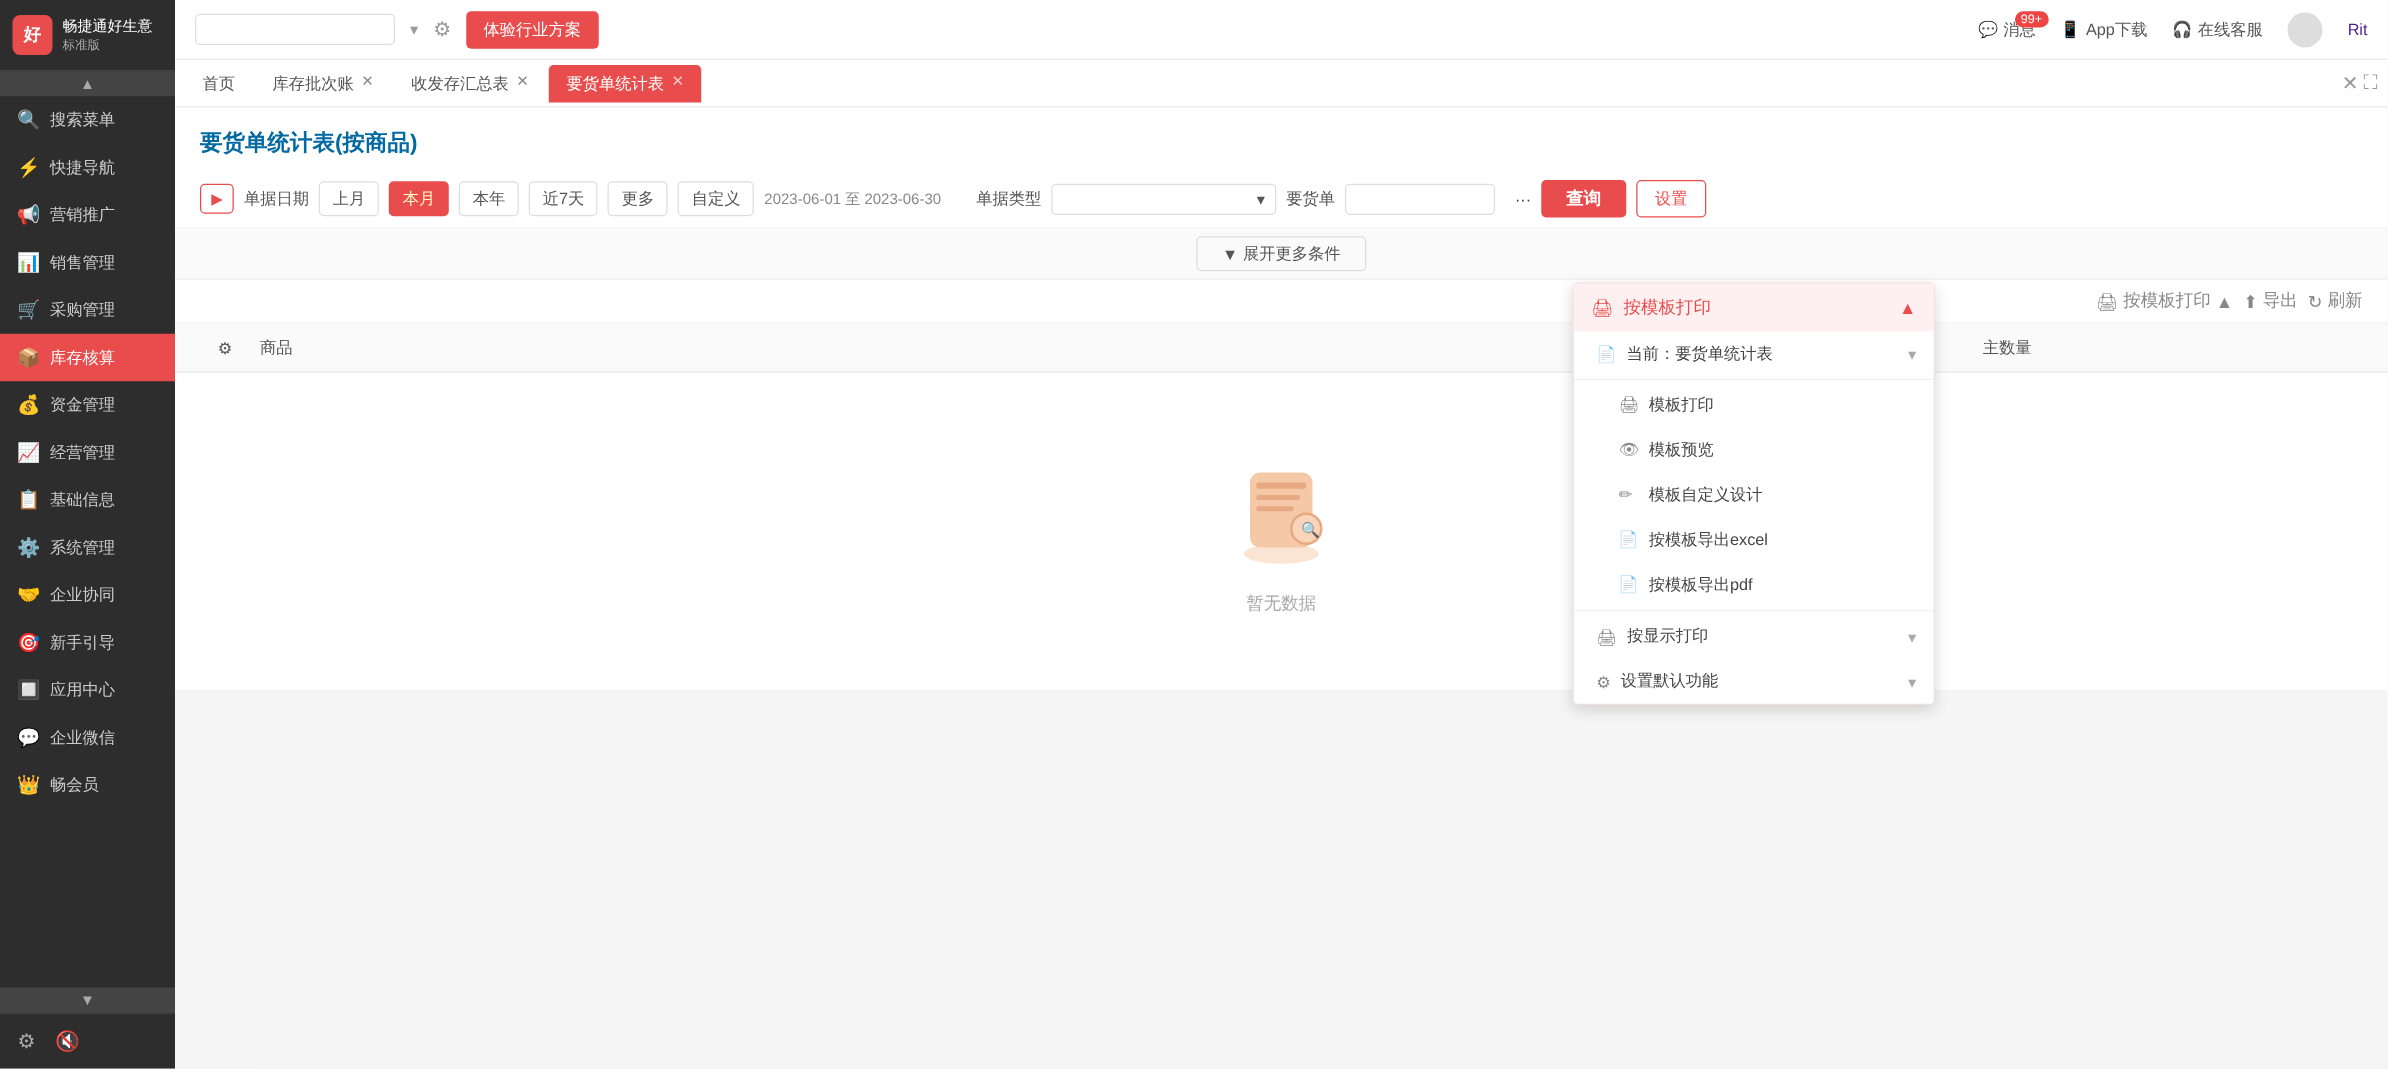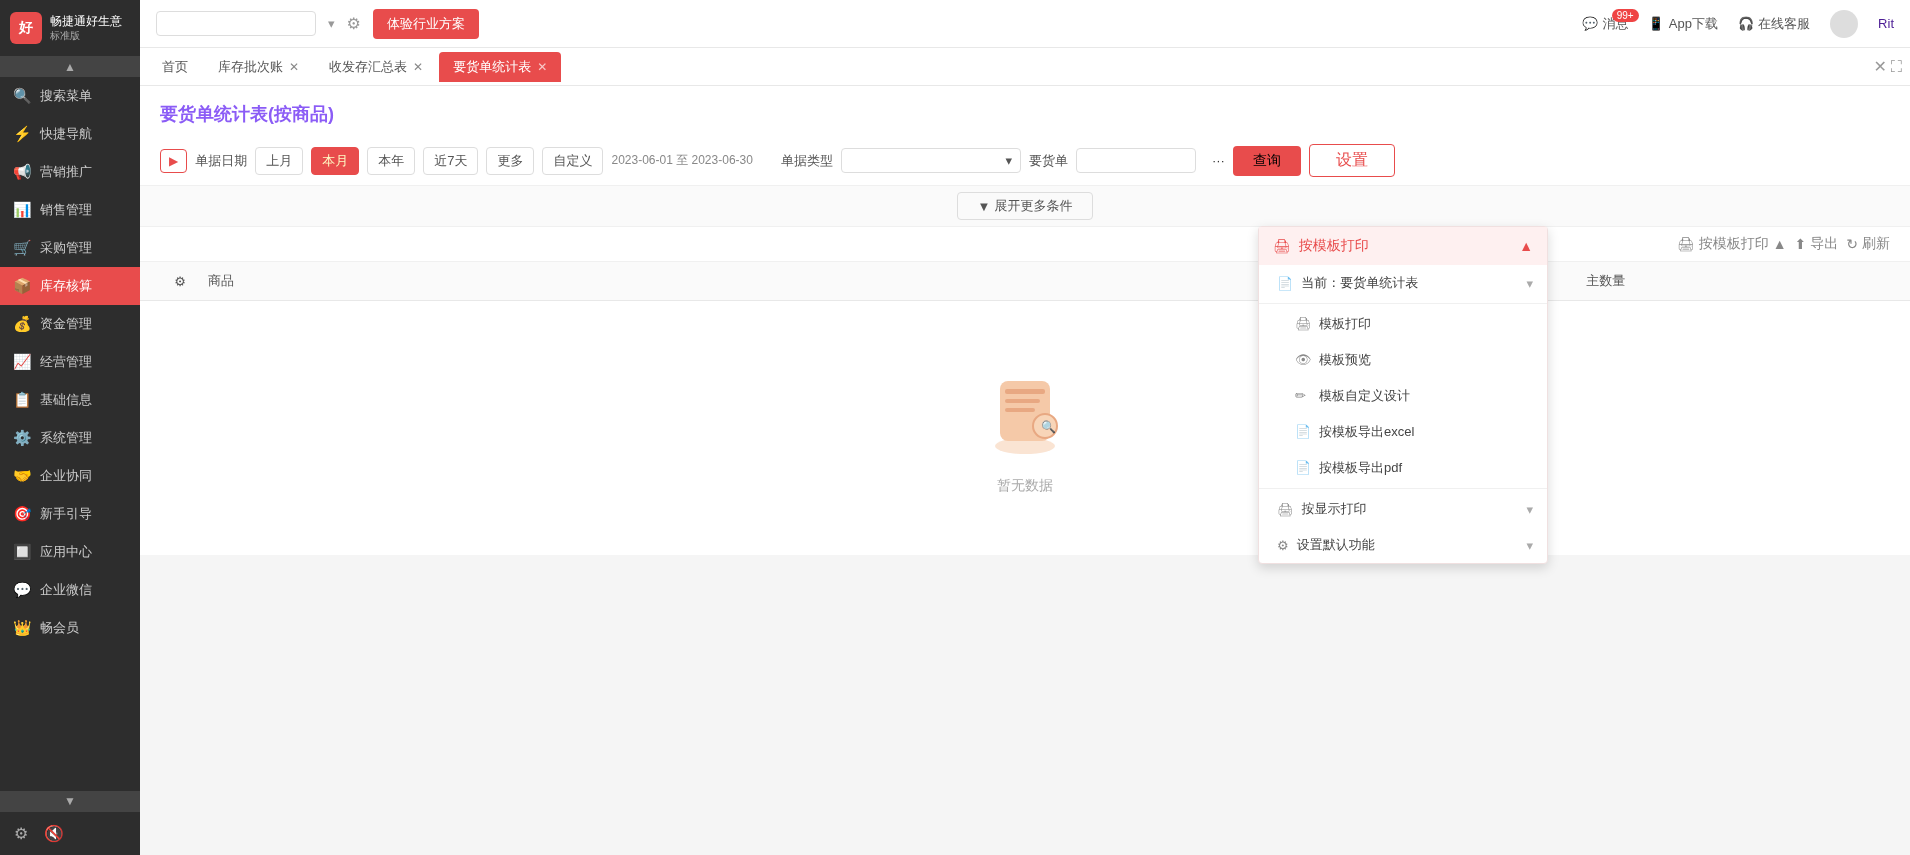--- a/index.html
+++ b/index.html
@@ -30,32 +30,32 @@
     .topbar-right { margin-left: auto; display: flex; align-items: center; gap: 20px; }
     .topbar-msg { display: flex; align-items: center; gap: 4px; color: #555; cursor: pointer; position: relative; }
     .topbar-badge { background: #ef4444; color: white; border-radius: 10px; font-size: 10px; padding: 1px 5px; position: absolute; top: -6px; right: -10px; }
     .topbar-app { display: flex; align-items: center; gap: 4px; color: #555; cursor: pointer; }
     .topbar-service { display: flex; align-items: center; gap: 4px; color: #555; cursor: pointer; }
     .topbar-avatar { width: 28px; height: 28px; border-radius: 50%; background: #ddd; cursor: pointer; }
     .topbar-username { color: #4c1d95; cursor: pointer; }
 
     
     .tabs { height: 38px; background: #fff; display: flex; align-items: center; padding: 0 8px; border-bottom: 1px solid #e8e8e8; gap: 2px; }
-    .tab { display: flex; align-items: center; gap: 6px; padding: 6px 14px; cursor: pointer; color: #555; font-size: 13px; border-radius: 4px 4px 0 0; white-space: nowrap; }
+    .tab { display: flex; gap: 6px; padding: 6px 14px; cursor: pointer; color: #555; font-size: 13px; border-radius: 4px 4px 0 0; white-space: nowrap; }
     .tab.active { background: #e84c4c; color: white; }
     .tab-close { font-size: 12px; cursor: pointer; color: inherit; opacity: 0.7; }
     .tab-resize-btn { background: none; border: none; color: #999; cursor: pointer; font-size: 16px; }
 
     
     .page-content { flex: 1; background: #f5f5f5; overflow: auto; padding: 0; }
     .page-inner { background: #fff; margin: 0; padding: 0; }
 
     
     .page-header { padding: 16px 20px 10px; display: flex; align-items: center; justify-content: space-between; }
-    .page-title { font-size: 18px; font-weight: bold; color: #8b5cf6; }
+    .page-title { font-size: 18px; font-weight: bold; color: #0369a1; }
     .page-actions { display: flex; align-items: center; gap: 12px; }
 
     
     .print-dropdown { position: absolute; top: 140px; left: 1118px; width: 290px; background: #fff; border: 1px solid #f0e0e0; border-radius: 4px; box-shadow: 0 4px 12px rgba(0,0,0,0.15); z-index: 100; }
     .print-dropdown-header { background: #fef0f0; padding: 10px 14px; display: flex; align-items: center; justify-content: space-between; cursor: pointer; }
     .print-dropdown-header-left { display: flex; align-items: center; gap: 8px; color: #e84c4c; font-size: 14px; font-weight: 500; }
     .print-dropdown-header-right { color: #e84c4c; font-size: 14px; }
     .print-dropdown-item { padding: 9px 18px 9px 36px; display: flex; align-items: center; gap: 8px; cursor: pointer; color: #444; font-size: 13px; }
     .print-dropdown-item .item-icon { width: 16px; height: 16px; color: #888; font-size: 13px; }
     .print-dropdown-sub { padding: 9px 14px 9px 18px; display: flex; align-items: center; justify-content: space-between; cursor: pointer; color: #444; font-size: 13px; }
@@ -84,23 +84,23 @@
     .table-col.unit-col { flex: 1; }
     .table-col.qty-col { flex: 1; }
     .table-col.amount-col { flex: 1; }
 
     
     .empty-state { display: flex; flex-direction: column; align-items: center; justify-content: center; padding: 60px 20px; }
     .empty-icon { width: 100px; height: 100px; margin-bottom: 16px; }
     .empty-text { color: #aaa; font-size: 14px; }
 
     
-    .action-btn { padding: 5px 26px; border-radius: 4px; font-size: 16px; cursor: pointer; border: 1px solid #ddd; background: #fff; color: #555; display: flex; align-items: center; gap: 4px; }
+    .action-btn { padding: 5px 14px; border-radius: 4px; font-size: 13px; cursor: pointer; border: 1px solid #ddd; background: #fff; color: #555; display: flex; align-items: center; gap: 4px; }
     .action-btn.settings { background: #fff; color: #555; border: 1px solid #e84c4c; color: #e84c4c; }
-    .query-btn { background: #e84c4c; color: #000000; border: none; border-radius: 4px; padding: 6px 20px; font-size: 14px; cursor: pointer; }
+    .query-btn { background: #e84c4c; color: #ffffff; border: none; border-radius: 4px; padding: 6px 20px; font-size: 14px; cursor: pointer; font-weight: bold; }
     .icon-btn { background: none; border: none; color: #888; cursor: pointer; font-size: 14px; display: flex; align-items: center; gap: 4px; }
 
     .page-actions-row { display: flex; align-items: center; gap: 8px; padding: 8px 20px; border-bottom: 1px solid #f0f0f0; justify-content: flex-end; }
 
     
     .sidebar-scroll { background: #444; width: 100%; text-align: center; cursor: pointer; padding: 3px 0; color: #aaa; font-size: 12px; }
   </style>
 </head>
 <body>
 

